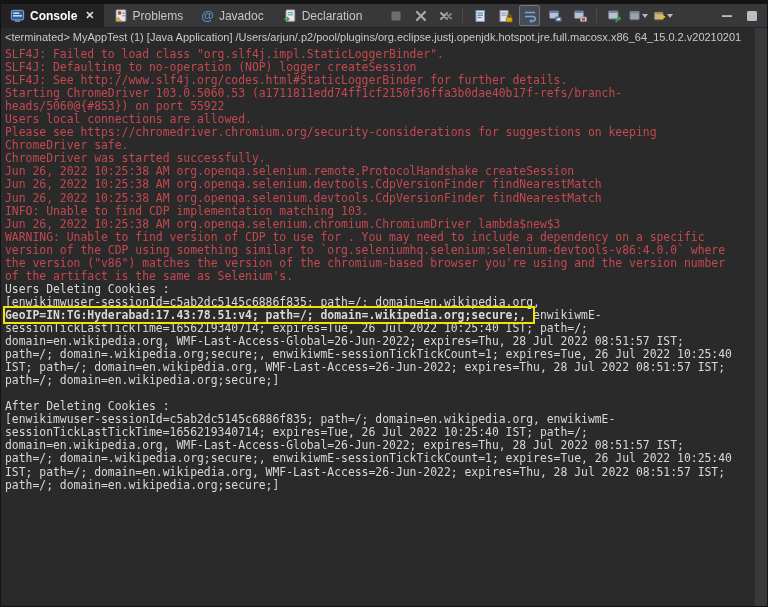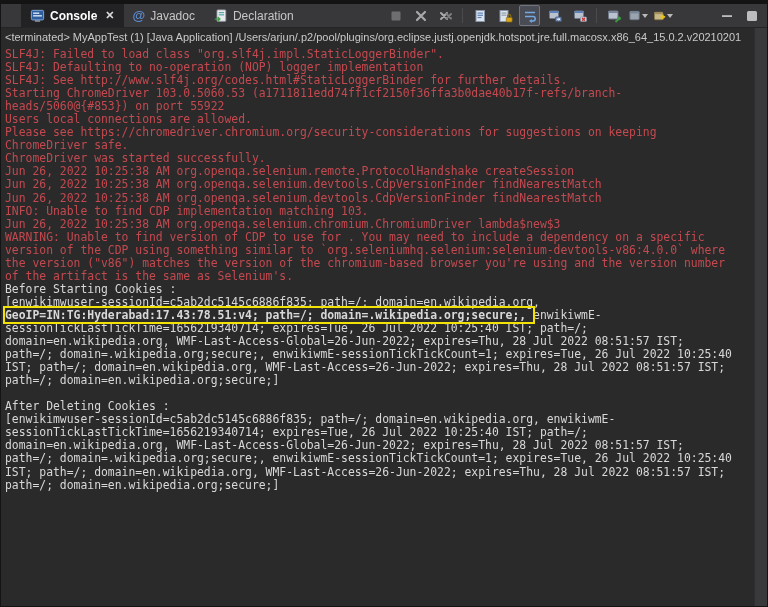--- a/index.html
+++ b/index.html
@@ -4,21 +4,21 @@
 <style>
   html,body{margin:0;padding:0;background:#1d1d1e;}
   body{width:768px;height:607px;overflow:hidden;font-family:"Liberation Sans",sans-serif;}
   .window{position:relative;width:766px;height:605px;border:1px solid #141415;background:#2A2A2B;box-sizing:content-box;}
 
   
   .tabbar{position:absolute;top:0;left:0;right:0;height:27px;background:#38383A;
           border-top:3px solid #131314;border-bottom:1px solid #242426;box-sizing:border-box;
           display:flex;align-items:stretch;}
   .tab{display:flex;align-items:center;gap:5px;padding:0 9px;font-size:12px;color:#C6C6C6;white-space:nowrap;}
-  .tab.active{background:#222224;color:#FFFFFF;font-weight:bold;margin-left:20px;}
+  .tab.active{background:#222224;color:#FFFFFF;font-weight:bold;}
   .tab .close{font-size:11px;color:#DADADA;margin-left:3px;font-weight:bold;cursor:default;}
   .ticon{display:flex;align-items:center;}
   .at-glyph{color:#5B8BD0;font-weight:bold;font-size:13px;line-height:13px;}
 
   .toolbar{margin-left:auto;display:flex;align-items:center;gap:4px;padding-right:5px;}
   .tbtn{width:19px;height:19px;display:flex;align-items:center;justify-content:center;
         border:1px solid transparent;border-radius:2px;flex:none;}
   .tbtn.active{background:#4A4C55;border-color:#73757E;}
   .tsep{width:1px;height:15px;background:#4B4B4D;margin:0 2px;flex:none;}
   .caret{width:0;height:0;border-left:3px solid transparent;border-right:3px solid transparent;
@@ -51,20 +51,32 @@
           <rect x="1" y="1.5" width="14" height="11" rx="1.5" fill="#2E5E9E" stroke="#8FB4E3"></rect>
           <rect x="3" y="4" width="7" height="1.6" fill="#D9E7F7"></rect>
           <rect x="3" y="7" width="10" height="1.6" fill="#D9E7F7"></rect>
           <rect x="5" y="13" width="6" height="1.5" fill="#9AA7B8"></rect>
         </svg>
       </span>
       <span>Console</span>
       <span class="close">✕</span>
     </div>
 
+    <div class="tab">
+      <span class="ticon">
+        <svg width="15" height="14" viewBox="0 0 16 16">
+          <rect x="3" y="1" width="11" height="13" rx="1" fill="#E8EAED" stroke="#9AA0A6"></rect>
+          <circle cx="7" cy="4.5" r="2.1" fill="#C2443B"></circle>
+          <rect x="10" y="4" width="3" height="1.4" fill="#7C8694"></rect>
+          <rect x="10" y="7" width="3" height="1.4" fill="#7C8694"></rect>
+          <path d="M2.5 14 L5.5 9.2 L8.5 14 Z" fill="#E8B931" stroke="#8A6D1D" stroke-width="0.6"></path>
+        </svg>
+      </span>
+      <span>Problems</span>
+    </div>
 
     <div class="tab">
       <span class="ticon at-glyph">@</span>
       <span>Javadoc</span>
     </div>
 
     <div class="tab">
       <span class="ticon">
         <svg width="15" height="14" viewBox="0 0 16 16">
           <rect x="4" y="1" width="10" height="13" rx="1" fill="#E8EAED" stroke="#9AA0A6"></rect>
@@ -175,33 +187,33 @@
             <rect x="3" y="3" width="10" height="10" rx="1.5" fill="#BDBDBF"></rect>
           </svg>
       </div>
     </div>
   </div>
 
   <div class="console-area">
     <div class="console-header">&lt;terminated&gt; MyAppTest (1) [Java Application] /Users/arjun/.p2/pool/plugins/org.eclipse.justj.openjdk.hotspot.jre.full.macosx.x86_64_15.0.2.v20210201</div>
     <div class="console-output">
         <div class="cline red">SLF4J: Failed to load class "org.slf4j.impl.StaticLoggerBinder".</div>
-        <div class="cline red">SLF4J: Defaulting to no-operation (NOP) logger implementation</div>
+        <div class="cline red">SLF4J: Defaulting to no-operation (NOP) logger createSession</div>
         <div class="cline red">SLF4J: See http://www.slf4j.org/codes.html#StaticLoggerBinder for further details.</div>
         <div class="cline red">Starting ChromeDriver 103.0.5060.53 (a1711811edd74ff1cf2150f36ffa3b0dae40b17f-refs/branch-heads/5060@{#853}) on port 55922</div>
         <div class="cline red">Users local connections are allowed.</div>
         <div class="cline red">Please see https://chromedriver.chromium.org/security-considerations for suggestions on keeping ChromeDriver safe.</div>
         <div class="cline red">ChromeDriver was started successfully.</div>
         <div class="cline red">Jun 26, 2022 10:25:38 AM org.openqa.selenium.remote.ProtocolHandshake createSession</div>
         <div class="cline red">Jun 26, 2022 10:25:38 AM org.openqa.selenium.devtools.CdpVersionFinder findNearestMatch</div>
         <div class="cline red">Jun 26, 2022 10:25:38 AM org.openqa.selenium.devtools.CdpVersionFinder findNearestMatch</div>
         <div class="cline red">INFO: Unable to find CDP implementation matching 103.</div>
         <div class="cline red">Jun 26, 2022 10:25:38 AM org.openqa.selenium.chromium.ChromiumDriver lambda$new$3</div>
         <div class="cline red">WARNING: Unable to find version of CDP to use for . You may need to include a dependency on a specific version of the CDP using something similar to `org.seleniumhq.selenium:selenium-devtools-v86:4.0.0` where the version ("v86") matches the version of the chromium-based browser you're using and the version number of the artifact is the same as Selenium's.</div>
-        <div class="cline white">Before Starting Cookies :</div>
+        <div class="cline white">Users Deleting Cookies :</div>
         <div class="cline white"><span>[enwikimwuser-sessionId=c5ab2dc5145c6886f835; path=/; domain=en.wikipedia.org, </span><span class="hl">GeoIP=IN:TG:Hyderabad:17.43:78.51:v4; path=/; domain=.wikipedia.org;secure;, </span><span>enwikiwmE-sessionTickLastTickTime=1656219340714; expires=Tue, 26 Jul 2022 10:25:40 IST; path=/; domain=en.wikipedia.org, WMF-Last-Access-Global=26-Jun-2022; expires=Thu, 28 Jul 2022 08:51:57 IST; path=/; domain=.wikipedia.org;secure;, enwikiwmE-sessionTickTickCount=1; expires=Tue, 26 Jul 2022 10:25:40 IST; path=/; domain=en.wikipedia.org, WMF-Last-Access=26-Jun-2022; expires=Thu, 28 Jul 2022 08:51:57 IST; path=/; domain=en.wikipedia.org;secure;]</span></div>
         <div class="cline white">&nbsp;</div>
         <div class="cline white">After Deleting Cookies :</div>
         <div class="cline white">[enwikimwuser-sessionId=c5ab2dc5145c6886f835; path=/; domain=en.wikipedia.org, enwikiwmE-sessionTickLastTickTime=1656219340714; expires=Tue, 26 Jul 2022 10:25:40 IST; path=/; domain=en.wikipedia.org, WMF-Last-Access-Global=26-Jun-2022; expires=Thu, 28 Jul 2022 08:51:57 IST; path=/; domain=.wikipedia.org;secure;, enwikiwmE-sessionTickTickCount=1; expires=Tue, 26 Jul 2022 10:25:40 IST; path=/; domain=en.wikipedia.org, WMF-Last-Access=26-Jun-2022; expires=Thu, 28 Jul 2022 08:51:57 IST; path=/; domain=en.wikipedia.org;secure;]</div>
       </div>
   </div>
 
   <div class="vscroll"></div>
 </div>
 

